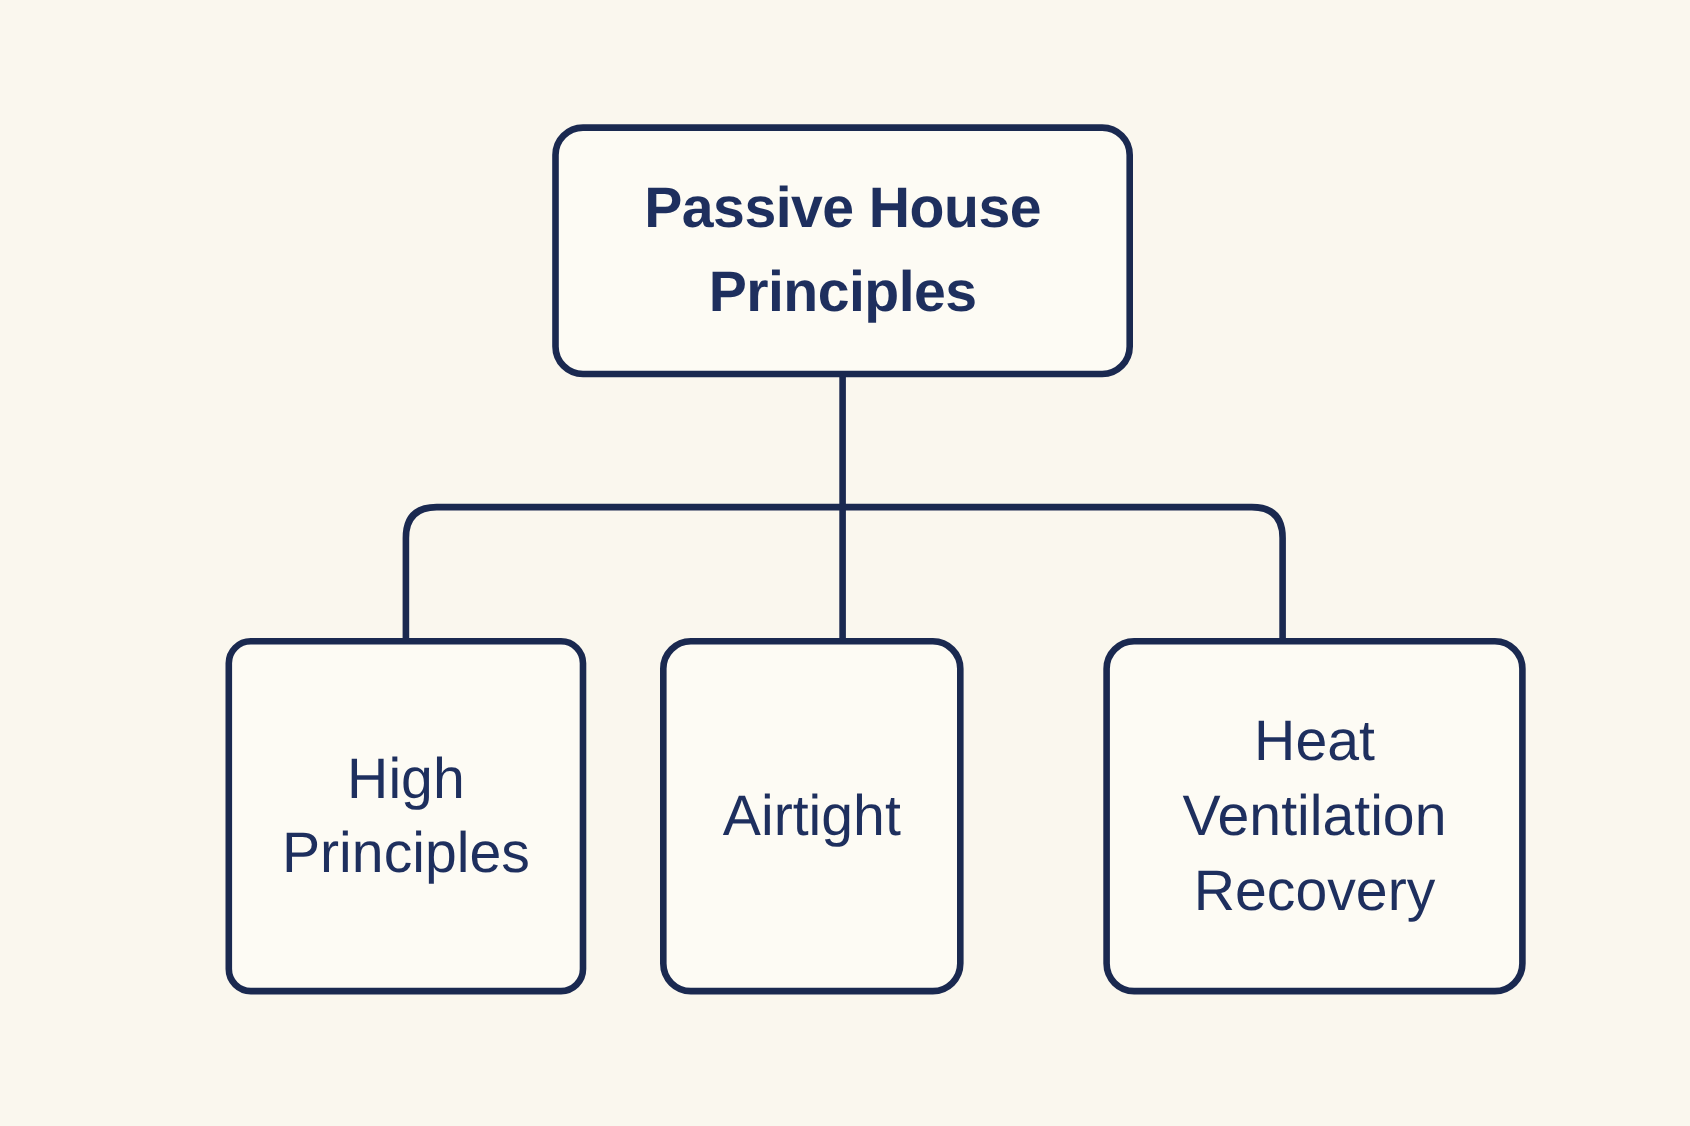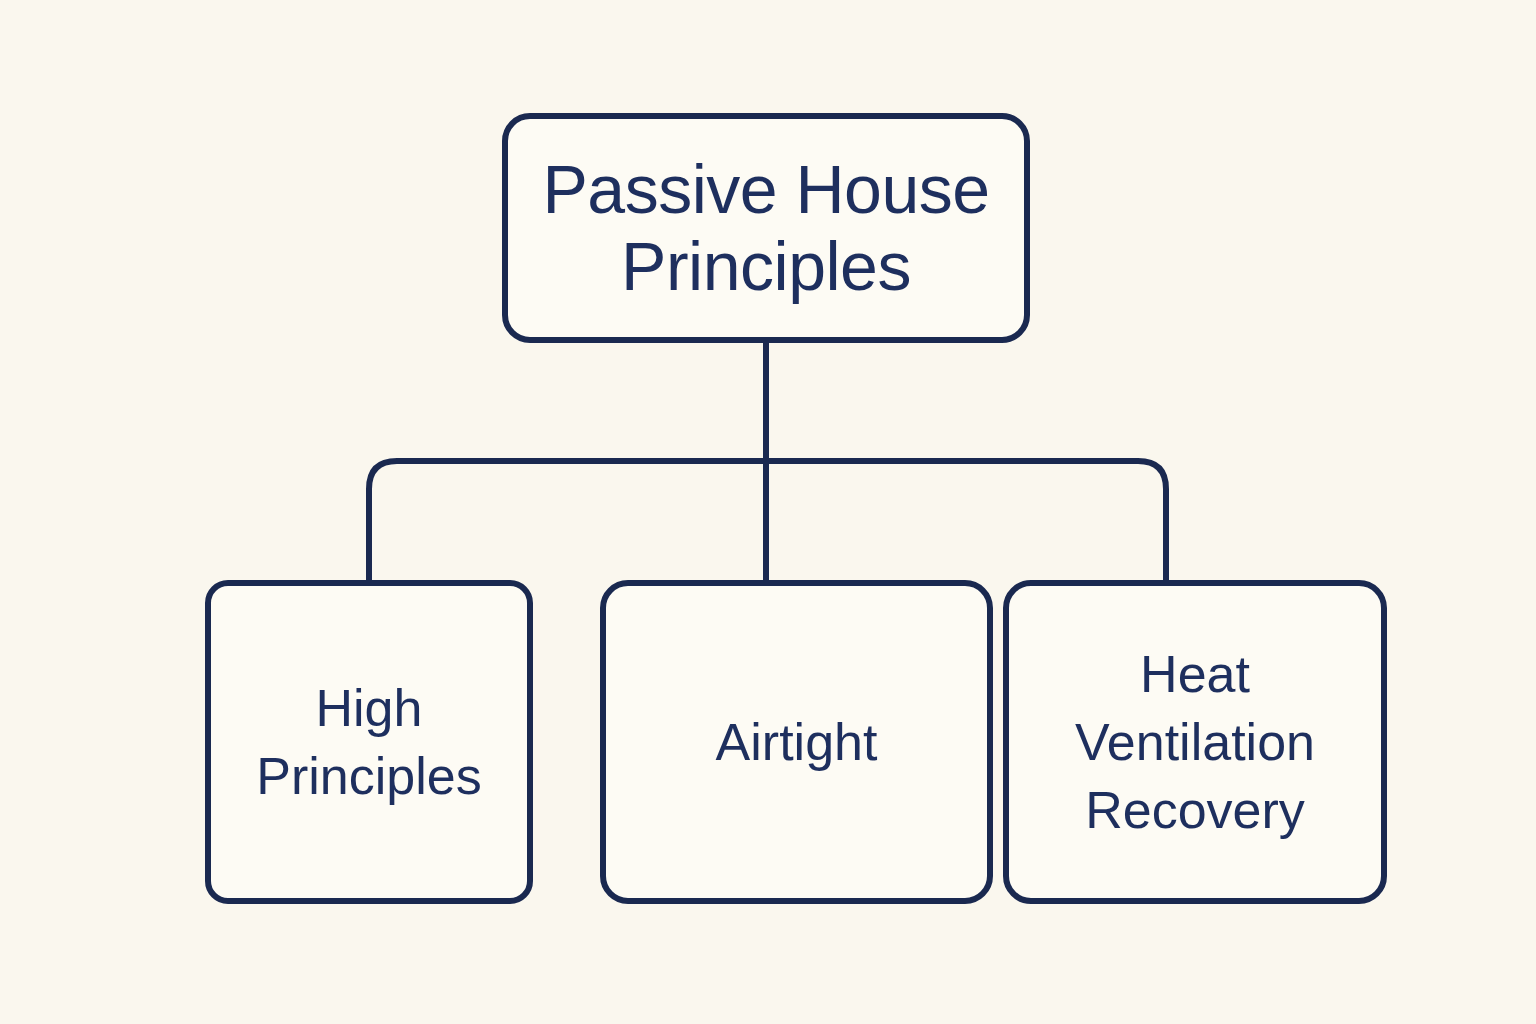--- a/index.html
+++ b/index.html
@@ -35,38 +35,38 @@
   }
   .node-root {
     left: 502px;
     top: 113px;
     width: 528px;
     height: 230px;
     border-radius: 28px;
   }
   .node-root .line {
     display: block;
-    font-size: 68px;
-    font-weight: 400;
+    font-size: 52px;
+    font-weight: 700;
     line-height: 77px;
     letter-spacing: -0.5px;
   }
   .node-child {
     top: 580px;
     height: 324px;
     border-radius: 28px;
   }
   .node-child .line {
     display: block;
     font-size: 52px;
     font-weight: 500;
     line-height: 68px;
   }
   .node-child-1 { left: 205px; width: 328px; border-radius: 23px; }
-  .node-child-2 { left: 600px; width: 393px; }
+  .node-child-2 { left: 600px; width: 276px; }
   .node-child-3 { left: 1003px; width: 384px; }
   .label { width: 100%; }
 </style>
 </head>
 <body>
 
 <div class="canvas">
 
   <svg class="connectors" viewBox="0 0 1536 1024" fill="none" xmlns="http://www.w3.org/2000/svg">
     <path d="M 766 340 L 766 583" stroke-width="6" fill="none" stroke-linecap="butt" stroke="#1a2950"></path>

